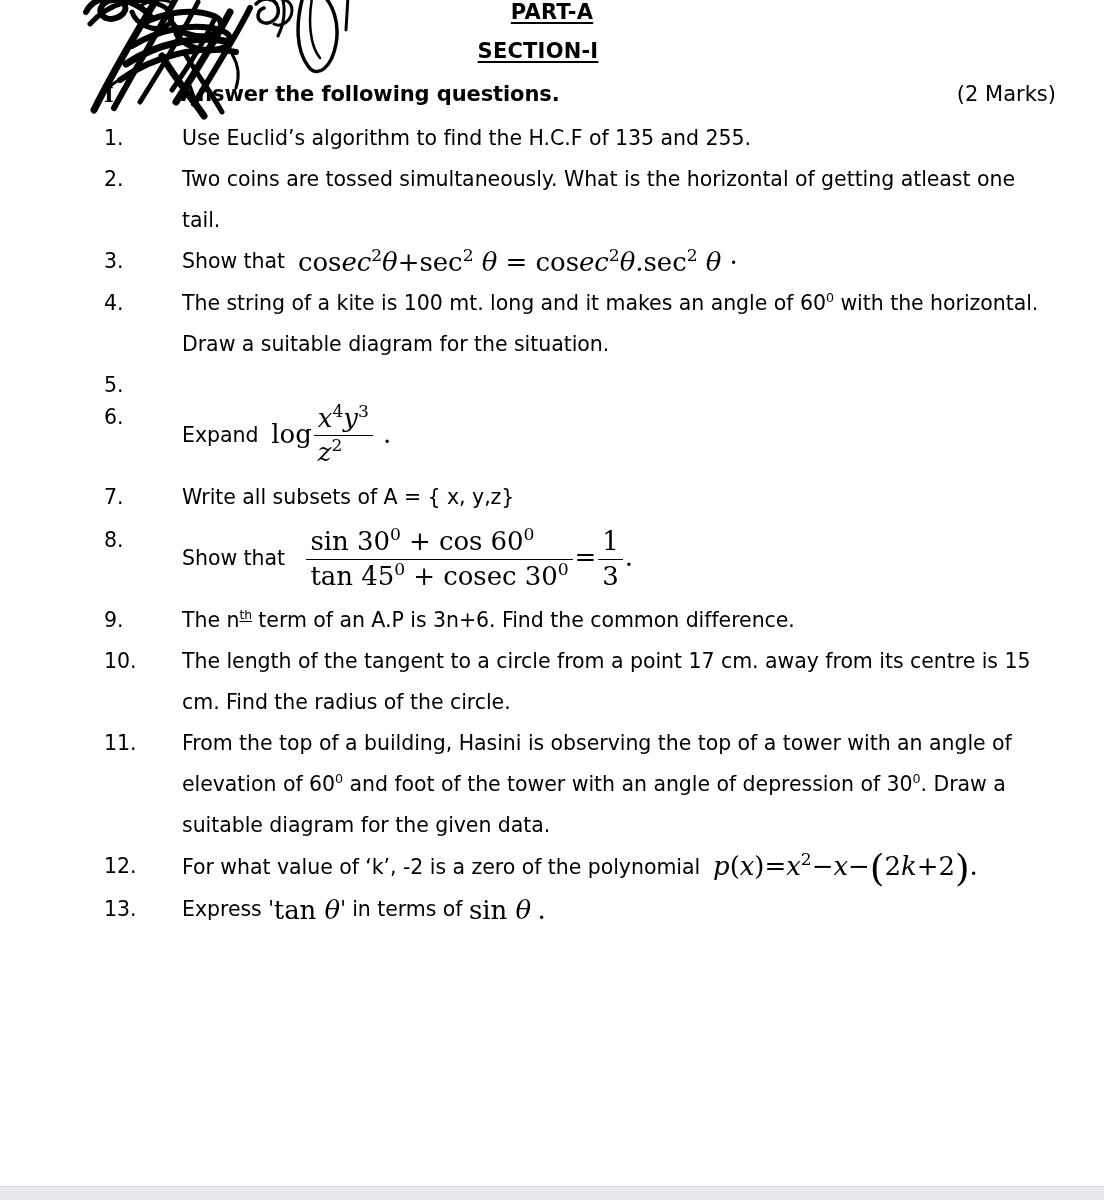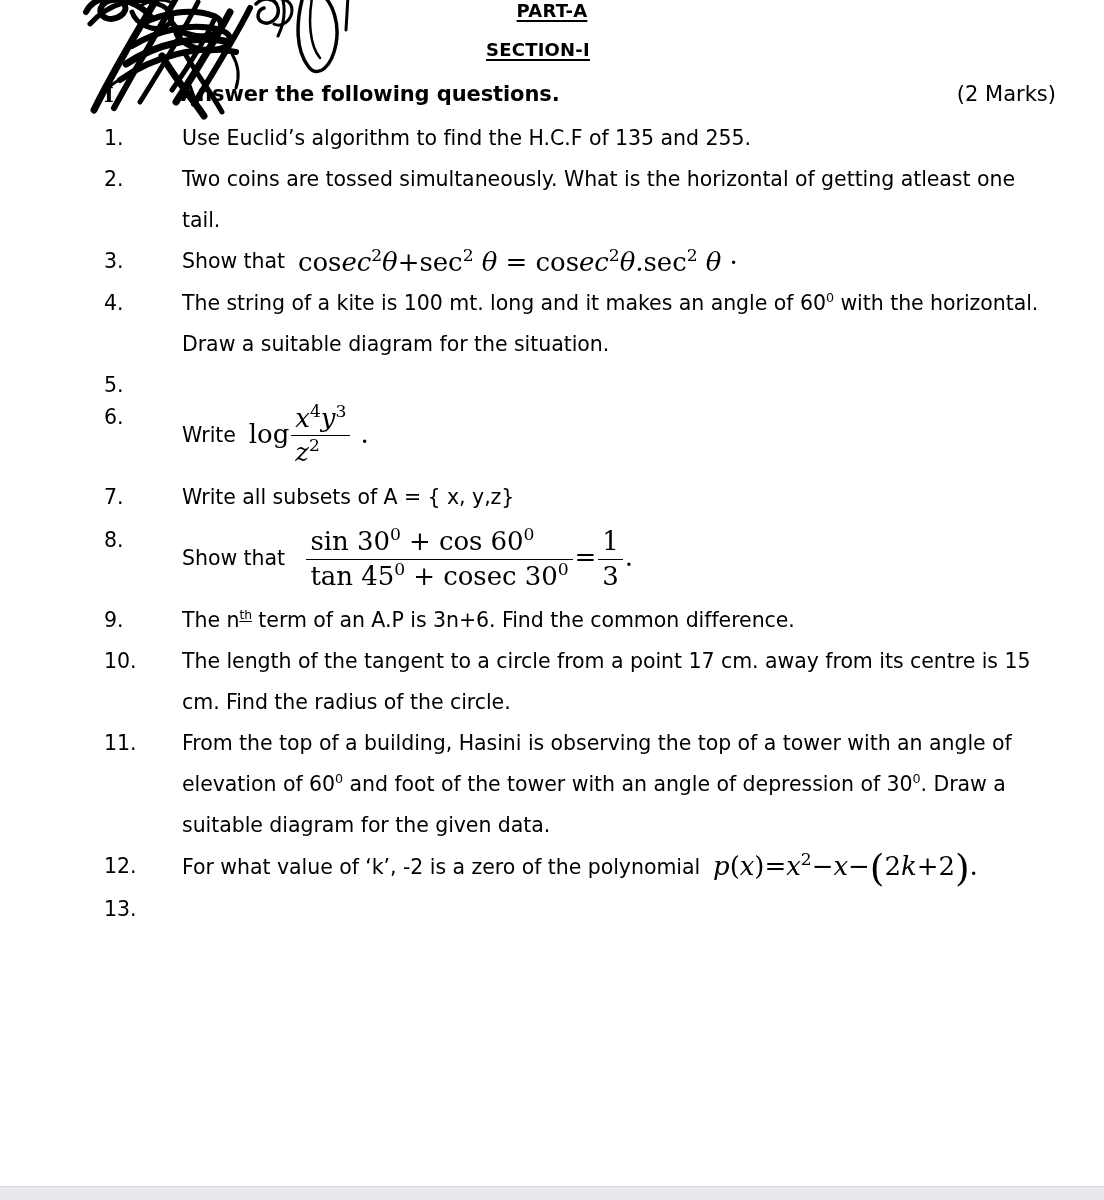--- a/index.html
+++ b/index.html
@@ -21,21 +21,21 @@
     left: 0; top: 0;
     width: 1104px;
     height: 1186px;
     background: #fff;
   }
 
   
   .heading {
     text-align: center;
     font-weight: bold;
-    font-size: 18px;
+    font-size: 21px;
     letter-spacing: 0.2px;
     line-height: 1.0;
   }
   .heading span {
     text-decoration: underline;
     text-underline-offset: 3px;
     text-decoration-thickness: 2px;
   }
   #part-a { position: absolute; left: 0; top: 2px; width: 1104px; }
   #section-i { position: absolute; left: 0; top: 41px; width: 1076px; }
@@ -217,21 +217,21 @@
       <span class="body"><span>The string of a kite is 100 mt. long and it makes an angle of 60</span><sup class="deg">0</sup><span> with the horizontal. Draw a suitable diagram for the situation.</span></span>
     </div>
 
     <div class="q">
       <span class="num">5.</span>
     </div>
 
     <div class="q frac-row">
       <span class="num">6.</span>
       <span class="body">
-        <span>Write</span>&nbsp;
+        <span>Expand</span>&nbsp;
         <span class="math"><span class="rm">log</span><span class="frac"><span class="numer"><span class="it">x</span><sup>4</sup><span class="it">y</span><sup>3</sup></span><span class="denom"><span class="it">z</span><sup>2</sup></span></span>&nbsp;<span class="rm">.</span></span>
       </span>
     </div>
 
     <div class="q">
       <span class="num">7.</span>
       <span class="body">Write all subsets of A = { x, y,z}</span>
     </div>
 
     <div class="q frac-row">
@@ -257,20 +257,21 @@
       <span class="body"><span>From the top of a building, Hasini is observing the top of a tower with an angle of elevation of 60</span><sup class="deg">0</sup><span> and foot of the tower with an angle of depression of 30</span><sup class="deg">0</sup><span>. Draw a suitable diagram for the given data.</span></span>
     </div>
 
     <div class="q">
       <span class="num">12.</span>
       <span class="body"><span>For what value of ‘k’, -2 is a zero of the polynomial</span>&nbsp;&nbsp;<span class="math"><span class="it">p</span><span class="rm">(</span><span class="it">x</span><span class="rm">)</span><span class="rm">=</span><span class="it">x</span><sup>2</sup><span class="rm">−</span><span class="it">x</span><span class="rm">−</span><span class="bigparen">(</span><span class="rm">2</span><span class="it">k</span><span class="rm">+</span><span class="rm">2</span><span class="bigparen">)</span><span class="rm">.</span></span></span>
     </div>
 
     <div class="q">
       <span class="num">13.</span>
+      <span class="body"><span>Express '</span><span class="math"><span class="rm">tan</span>&nbsp;<span class="it">θ</span></span><span>' in terms of</span>&nbsp;<span class="math"><span class="rm">sin</span>&nbsp;<span class="it">θ</span></span>&nbsp;<span class="math">.</span></span>
     </div>
 
   </div>
 
   <div id="signature">
     <svg width="290" height="128" viewBox="0 0 290 128" fill="none" xmlns="http://www.w3.org/2000/svg">
       <g stroke="#000" fill="none" stroke-linecap="round" stroke-linejoin="round">
 
         <path d="M6 18 C 14 2, 36 0, 44 10 C 50 18, 36 28, 26 24 C 16 20, 20 8, 32 6 C 48 4, 64 14, 72 24" stroke-width="6"></path>
         <path d="M10 30 C 30 8, 56 2, 78 10 C 92 15, 96 26, 86 32 C 74 39, 56 30, 52 18" stroke-width="5"></path>

